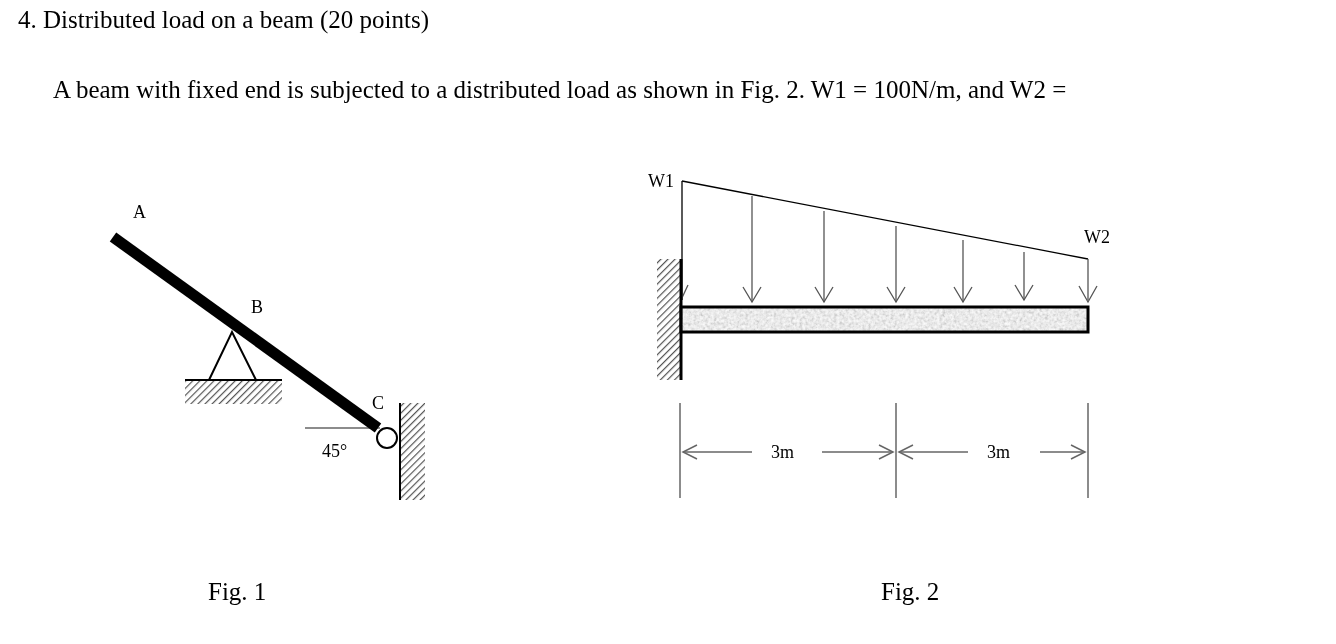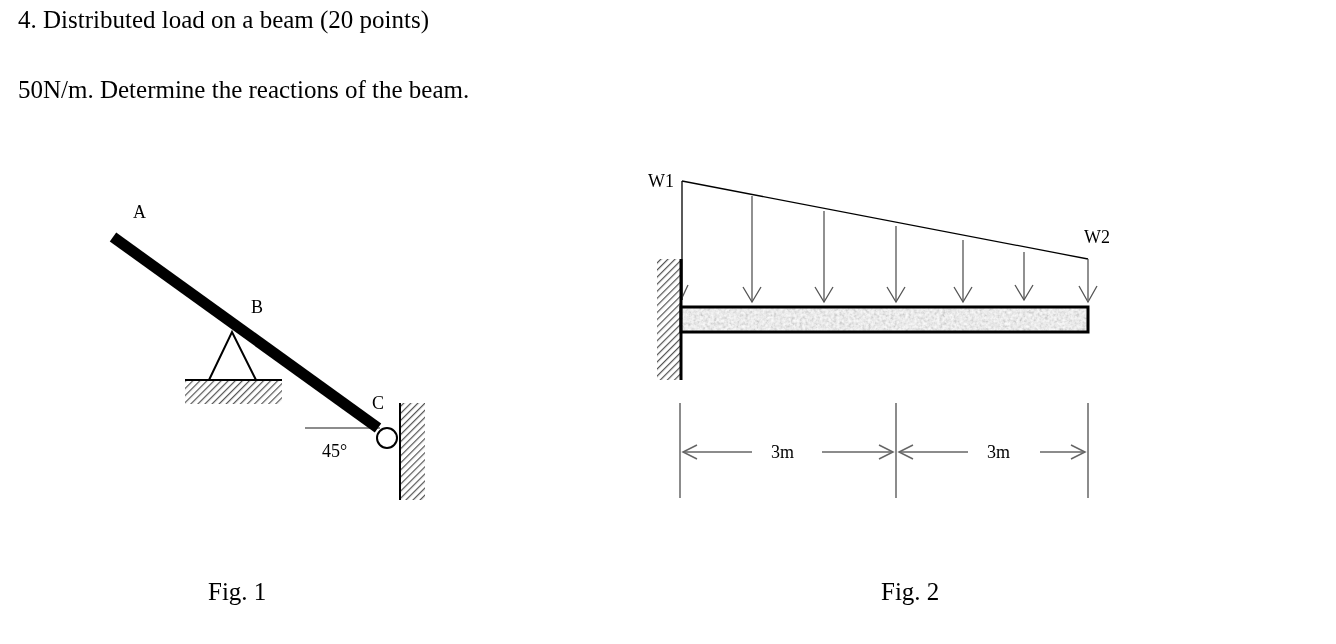--- a/index.html
+++ b/index.html
@@ -10,21 +10,21 @@
   .para .l1 { display:block; padding-left:35px; white-space:nowrap; }
   .para .l2 { display:block; white-space:nowrap; }
   svg { position:absolute; left:0; top:0; }
   .lbl { font-family:"Liberation Serif", serif; }
 </style>
 </head>
 <body>
 
 <div class="heading">4. Distributed load on a beam (20 points)</div>
 <div class="para">
-  <span class="l2">50N/m.  Determine the reactions of the beam.</span>
+  <span class="l1">A beam with fixed end is subjected to a distributed load as shown in Fig. 2.  W1 = 100N/m, and W2 =</span>
 </div>
 
 <svg width="1336" height="644" viewBox="0 0 1336 644" xmlns="http://www.w3.org/2000/svg">
   <defs>
     <pattern id="hatch" patternUnits="userSpaceOnUse" width="5" height="5" patternTransform="rotate(45)">
       <rect width="5" height="5" fill="#ffffff"></rect>
       <line x1="0" y1="0" x2="0" y2="5" stroke="#555" stroke-width="2.4"></line>
     </pattern>
     <filter id="grain" x="0" y="0" width="100%" height="100%">
       <feTurbulence type="fractalNoise" baseFrequency="0.35" numOctaves="2" seed="4" result="n"></feTurbulence>

